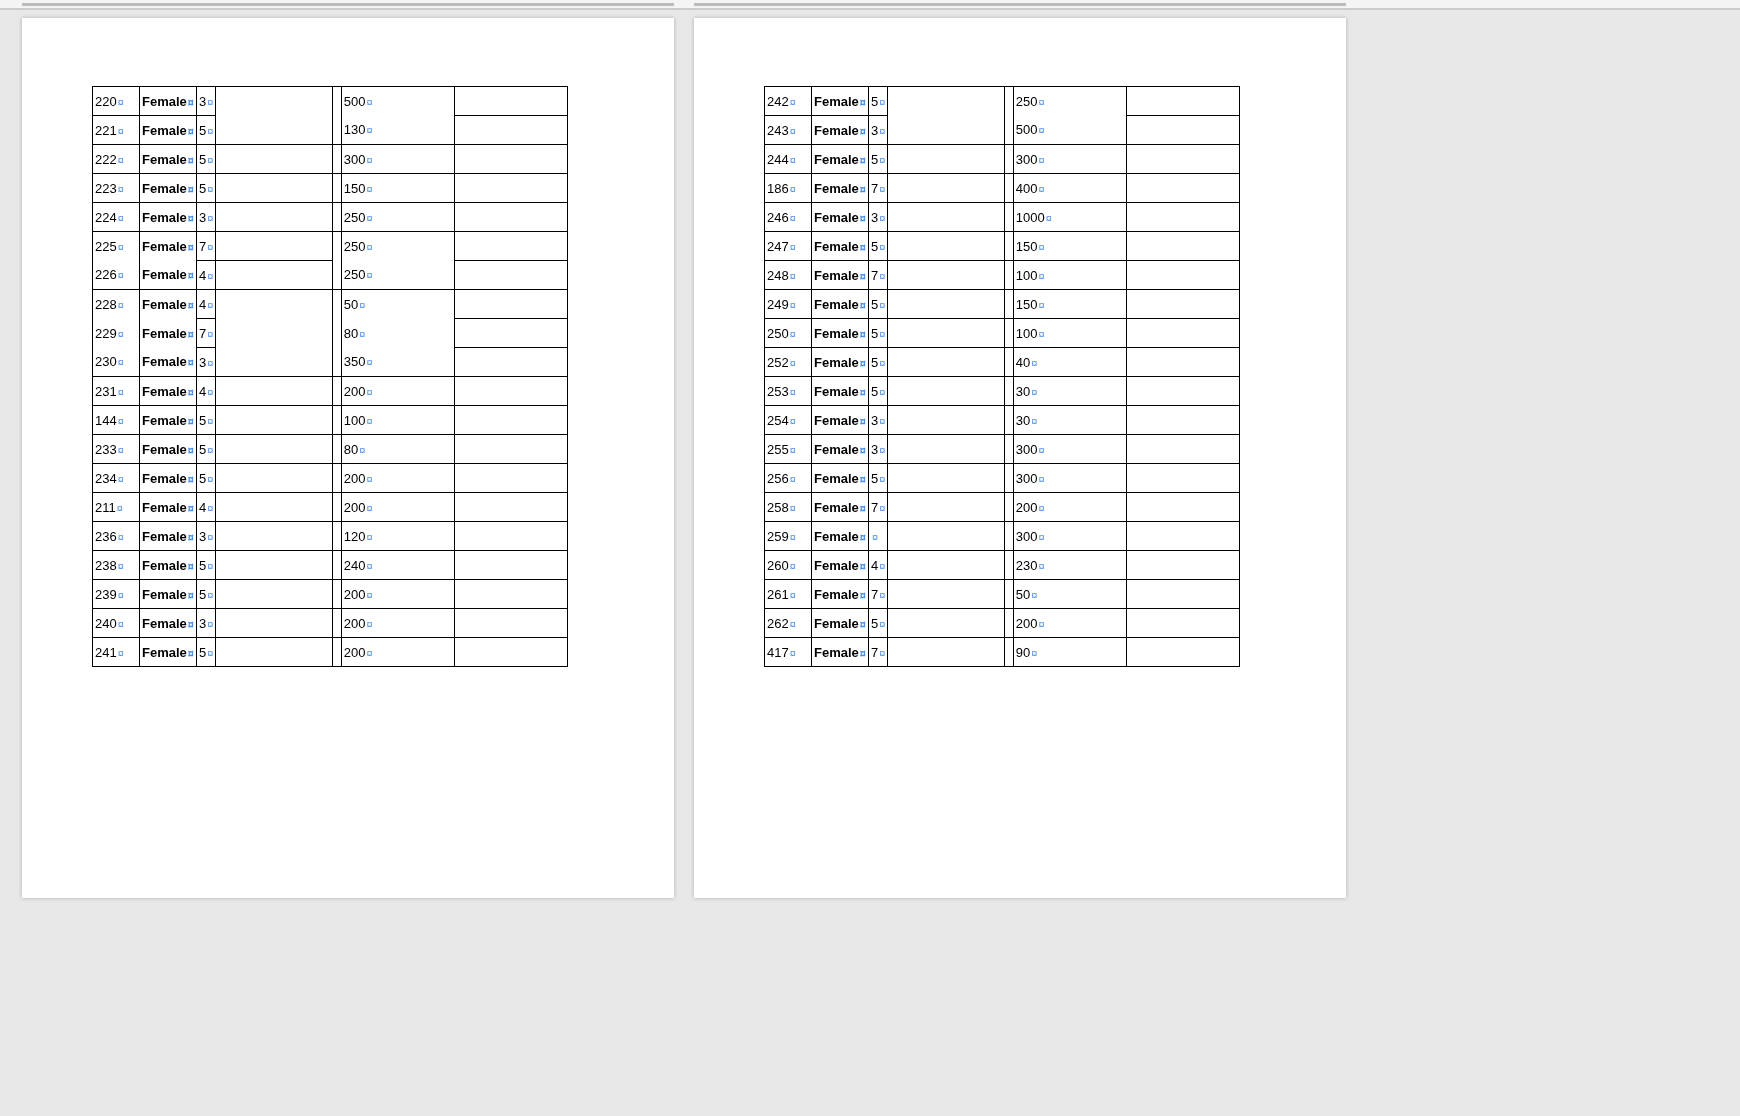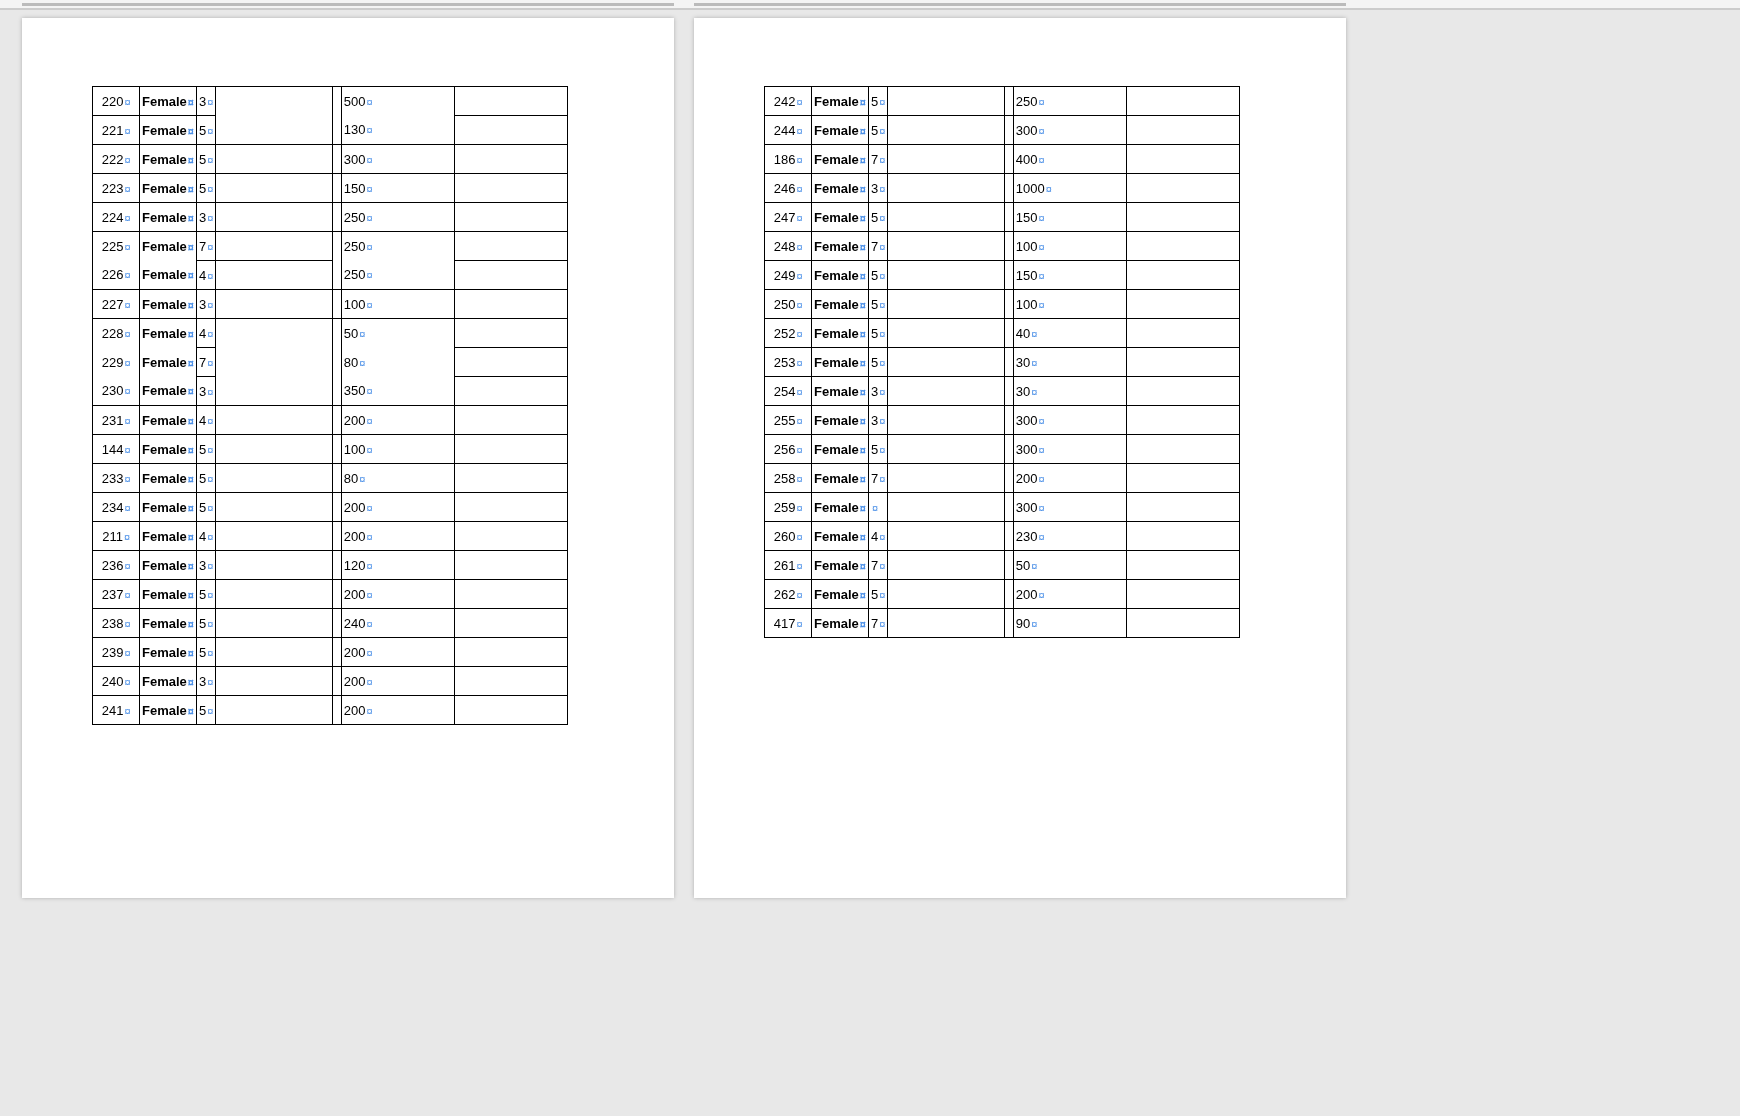--- a/index.html
+++ b/index.html
@@ -55,21 +55,21 @@
     border-left: 1px solid #000;
     border-right: 1px solid #000;
     height: 28px;
     padding: 0 2px 0 2px;
     vertical-align: middle;
     white-space: nowrap;
     font-size: 13px;
     position: relative;
   }
   
-  .c1 { width: 42px; text-align: center; }
+  .c1 { width: 42px; }
   .c2 { width: 52px; font-weight: bold; }
   .c3 { width: 10px;  }  
   .c4 { width: 112px; }
   .c5 { width: 4px; }    
   .c6 { width: 108px; }
   .c7 { width: 108px; }
 
   
   .pm {
     color: #4a8fe7;
@@ -157,29 +157,20 @@
           <tr>
             <td class="c1 noTop"><span>226</span><span class="pm">¤</span></td>
             <td class="c2 noTop"><span>Female</span><span class="pm">¤</span></td>
             <td class="c3"><span>4</span><span class="pm">¤</span></td>
             <td class="c4"></td>
             <td class="c5 noTop"></td>
             <td class="c6 noTop"><span>250</span><span class="pm">¤</span></td>
             <td class="c7"></td>
           </tr>
           <tr>
-            <td class="c1"><span>227</span><span class="pm">¤</span></td>
-            <td class="c2"><span>Female</span><span class="pm">¤</span></td>
-            <td class="c3"><span>3</span><span class="pm">¤</span></td>
-            <td class="c4"></td>
-            <td class="c5"></td>
-            <td class="c6"><span>100</span><span class="pm">¤</span></td>
-            <td class="c7"></td>
-          </tr>
-          <tr>
             <td class="c1 noBottom"><span>228</span><span class="pm">¤</span></td>
             <td class="c2 noBottom"><span>Female</span><span class="pm">¤</span></td>
             <td class="c3"><span>4</span><span class="pm">¤</span></td>
             <td class="c4 noBottom"></td>
             <td class="c5 noBottom"></td>
             <td class="c6 noBottom"><span>50</span><span class="pm">¤</span></td>
             <td class="c7"></td>
           </tr>
           <tr>
             <td class="c1 noBottom noTop"><span>229</span><span class="pm">¤</span></td>
@@ -247,29 +238,20 @@
           <tr>
             <td class="c1"><span>236</span><span class="pm">¤</span></td>
             <td class="c2"><span>Female</span><span class="pm">¤</span></td>
             <td class="c3"><span>3</span><span class="pm">¤</span></td>
             <td class="c4"></td>
             <td class="c5"></td>
             <td class="c6"><span>120</span><span class="pm">¤</span></td>
             <td class="c7"></td>
           </tr>
           <tr>
-            <td class="c1"><span>237</span><span class="pm">¤</span></td>
-            <td class="c2"><span>Female</span><span class="pm">¤</span></td>
-            <td class="c3"><span>5</span><span class="pm">¤</span></td>
-            <td class="c4"></td>
-            <td class="c5"></td>
-            <td class="c6"><span>200</span><span class="pm">¤</span></td>
-            <td class="c7"></td>
-          </tr>
-          <tr>
             <td class="c1"><span>238</span><span class="pm">¤</span></td>
             <td class="c2"><span>Female</span><span class="pm">¤</span></td>
             <td class="c3"><span>5</span><span class="pm">¤</span></td>
             <td class="c4"></td>
             <td class="c5"></td>
             <td class="c6"><span>240</span><span class="pm">¤</span></td>
             <td class="c7"></td>
           </tr>
           <tr>
             <td class="c1"><span>239</span><span class="pm">¤</span></td>
@@ -305,20 +287,29 @@
   <div class="page right">
     <table class="tbl">
       <tbody id="tbody-right">
           <tr>
             <td class="c1"><span>242</span><span class="pm">¤</span></td>
             <td class="c2"><span>Female</span><span class="pm">¤</span></td>
             <td class="c3"><span>5</span><span class="pm">¤</span></td>
             <td class="c4 noBottom"></td>
             <td class="c5 noBottom"></td>
             <td class="c6 noBottom"><span>250</span><span class="pm">¤</span></td>
+            <td class="c7"></td>
+          </tr>
+          <tr>
+            <td class="c1"><span>243</span><span class="pm">¤</span></td>
+            <td class="c2"><span>Female</span><span class="pm">¤</span></td>
+            <td class="c3"><span>3</span><span class="pm">¤</span></td>
+            <td class="c4 noTop"></td>
+            <td class="c5 noTop"></td>
+            <td class="c6 noTop"><span>500</span><span class="pm">¤</span></td>
             <td class="c7"></td>
           </tr>
           <tr>
             <td class="c1"><span>244</span><span class="pm">¤</span></td>
             <td class="c2"><span>Female</span><span class="pm">¤</span></td>
             <td class="c3"><span>5</span><span class="pm">¤</span></td>
             <td class="c4"></td>
             <td class="c5"></td>
             <td class="c6"><span>300</span><span class="pm">¤</span></td>
             <td class="c7"></td>

